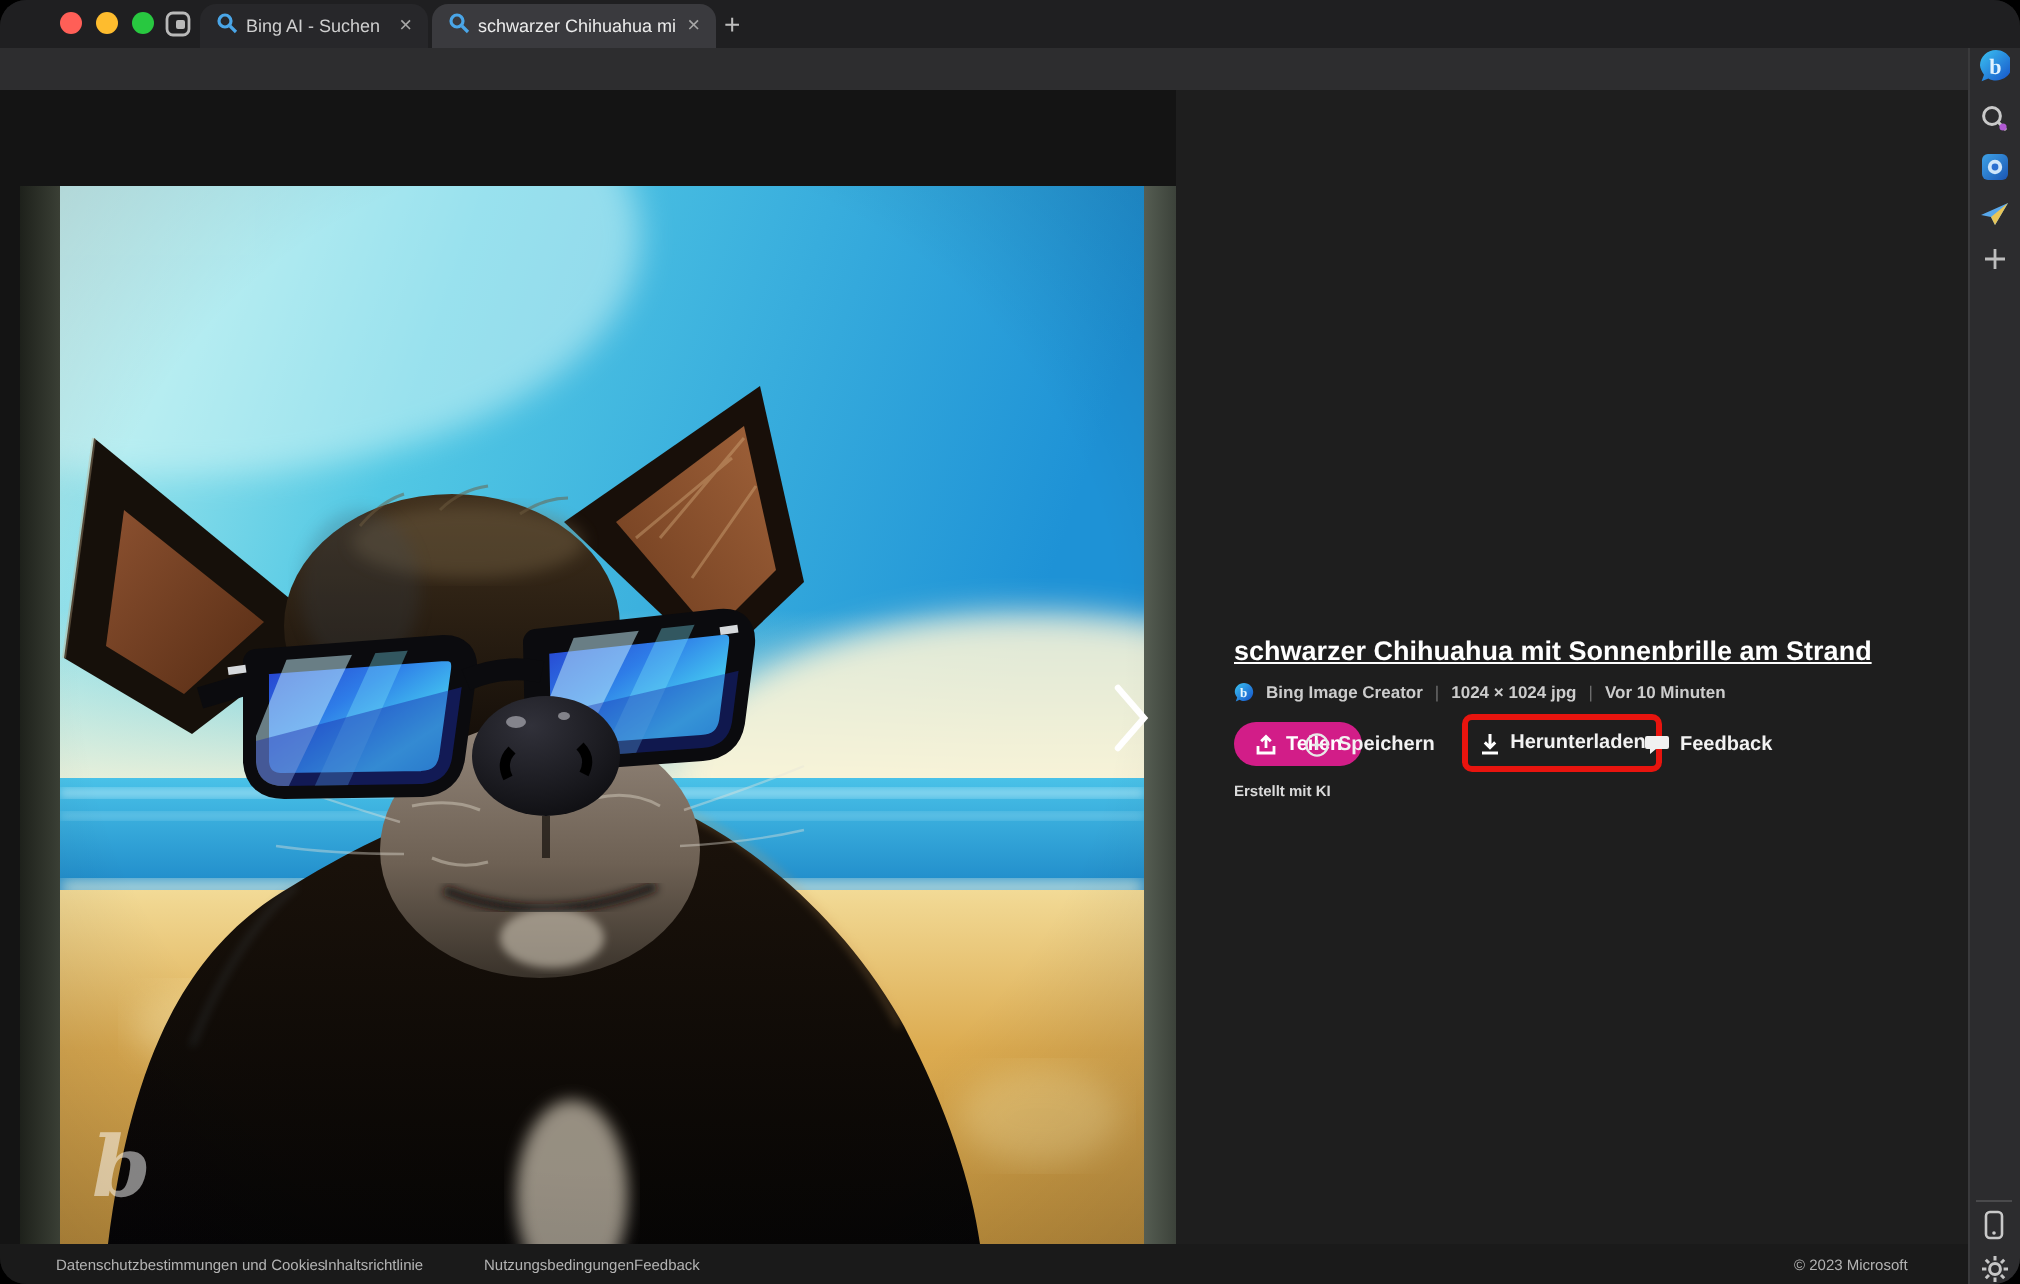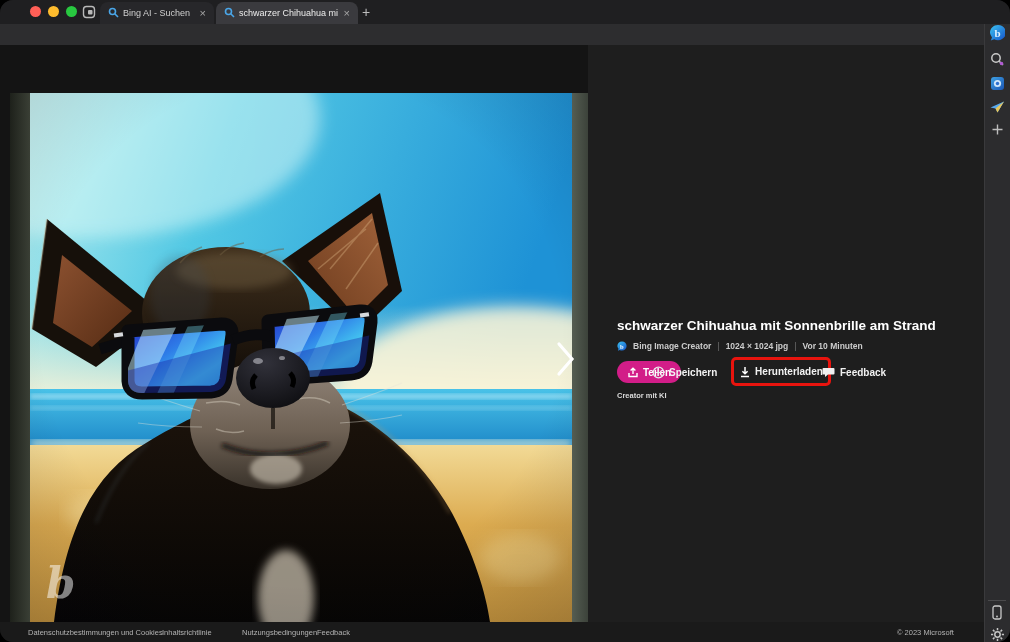--- a/index.html
+++ b/index.html
@@ -46,21 +46,21 @@
 
   
   #viewer { left:10px; top:48px; width:578px; height:529px; background:#23251f; }
   #edgeL { left:0; top:0; width:20px; height:529px; background:linear-gradient(90deg,#1e211b,#3a3f35); }
   #edgeR { left:562px; top:0; width:16px; height:529px; background:linear-gradient(90deg,#555d52,#3c423a); }
   #photo { left:20px; top:0; width:542px; height:529px; }
   #nextchev { left:545px; top:248px; width:22px; height:36px; }
 
   
   #panel { left:588px; top:0; width:396px; height:577px; background:#1e1e1e; }
-  #dtitle { left:29px; top:273px; width:340px; font-size:13.5px; font-weight:bold; color:#ffffff; }
+  #dtitle { left:29px; top:273px; width:340px; font-size:13.5px; font-weight:bold; color:#ffffff;text-decoration:underline; }
   #dmeta { left:29px; top:296px; display:flex; align-items:center; gap:6px; font-size:8.5px; color:#b5b5b5; }
   #dmeta .strong { font-weight:bold; color:#cccccc; }
   #dmeta .sep { color:#6f6f6f; }
   .btnrow { height:22px; display:flex; align-items:center; }
   #sharebtn { left:29px; top:316px; background:var(--pink,#d21d88); border-radius:11px; padding:0 10px; gap:4px; }
   #sharebtn span { font-size:10px; font-weight:bold; color:#ffffff; }
   #savebtn { left:64px; top:316px; gap:4px; }
   #savebtn span, #dlbtn span, #fbbtn span { font-size:10px; font-weight:bold; color:#f2f2f2; }
   #redbox { left:143px; top:312px; width:100px; height:29px; border:3px solid var(--red,#e8140e); border-radius:5px; display:flex; align-items:center; justify-content:center; }
   #dlbtn { gap:4px; }
@@ -447,21 +447,21 @@
         </div>
       </div>
 
       <div class="abs btnrow" id="fbbtn">
         <svg width="13" height="12">
             <path d="M1.5,2 H11.5 a1,1 0 0 1 1,1 V7.5 a1,1 0 0 1 -1,1 H6 L3,11 V8.5 H1.5 a1,1 0 0 1 -1,-1 V3 a1,1 0 0 1 1,-1 Z" fill="#f0f0f0"></path>
           </svg>
         <span>Feedback</span>
       </div>
 
-      <div class="abs" id="creatednote">Creator mit KI</div>
+      <div class="abs" id="creatednote">Erstellt mit KI</div>
     </div>
   </div>
 
   <div class="abs" id="footer">
     <span class="abs flink" style="left:28px">Datenschutzbestimmungen und Cookies</span>
     <span class="abs flink" style="left:162px">Inhaltsrichtlinie</span>
     <span class="abs flink" style="left:242px">Nutzungsbedingungen</span>
     <span class="abs flink" style="left:317px">Feedback</span>
     <span class="abs flink" style="left:897px">© 2023 Microsoft</span>
   </div>

